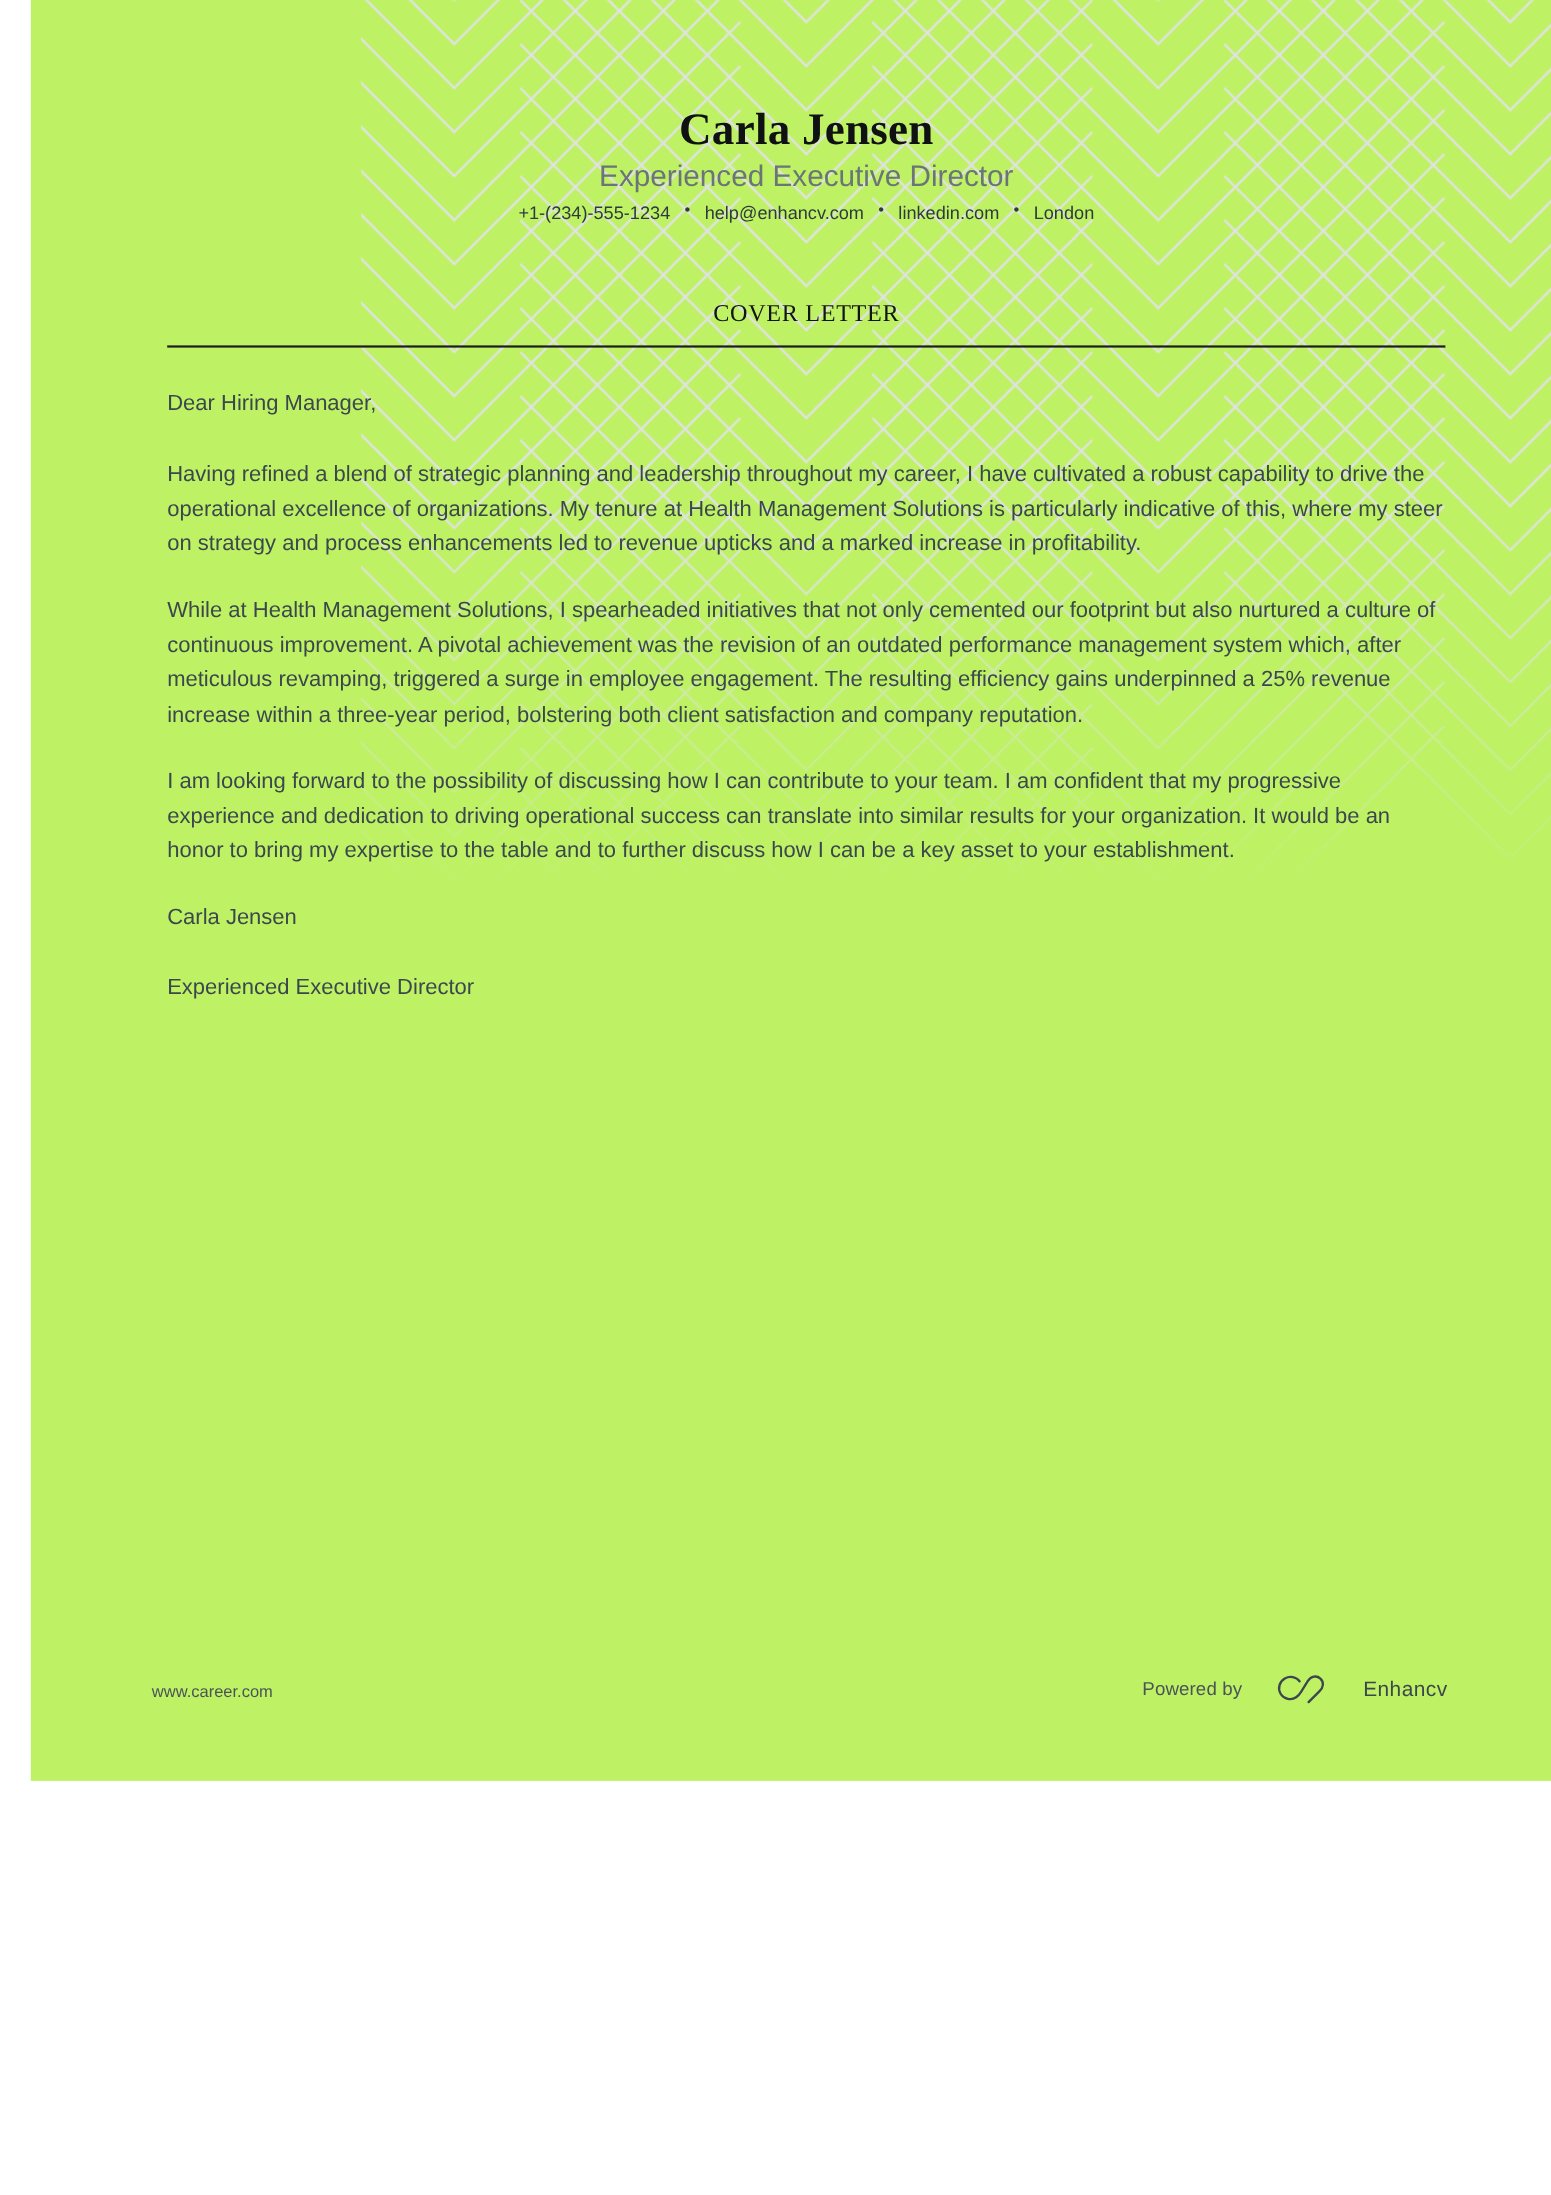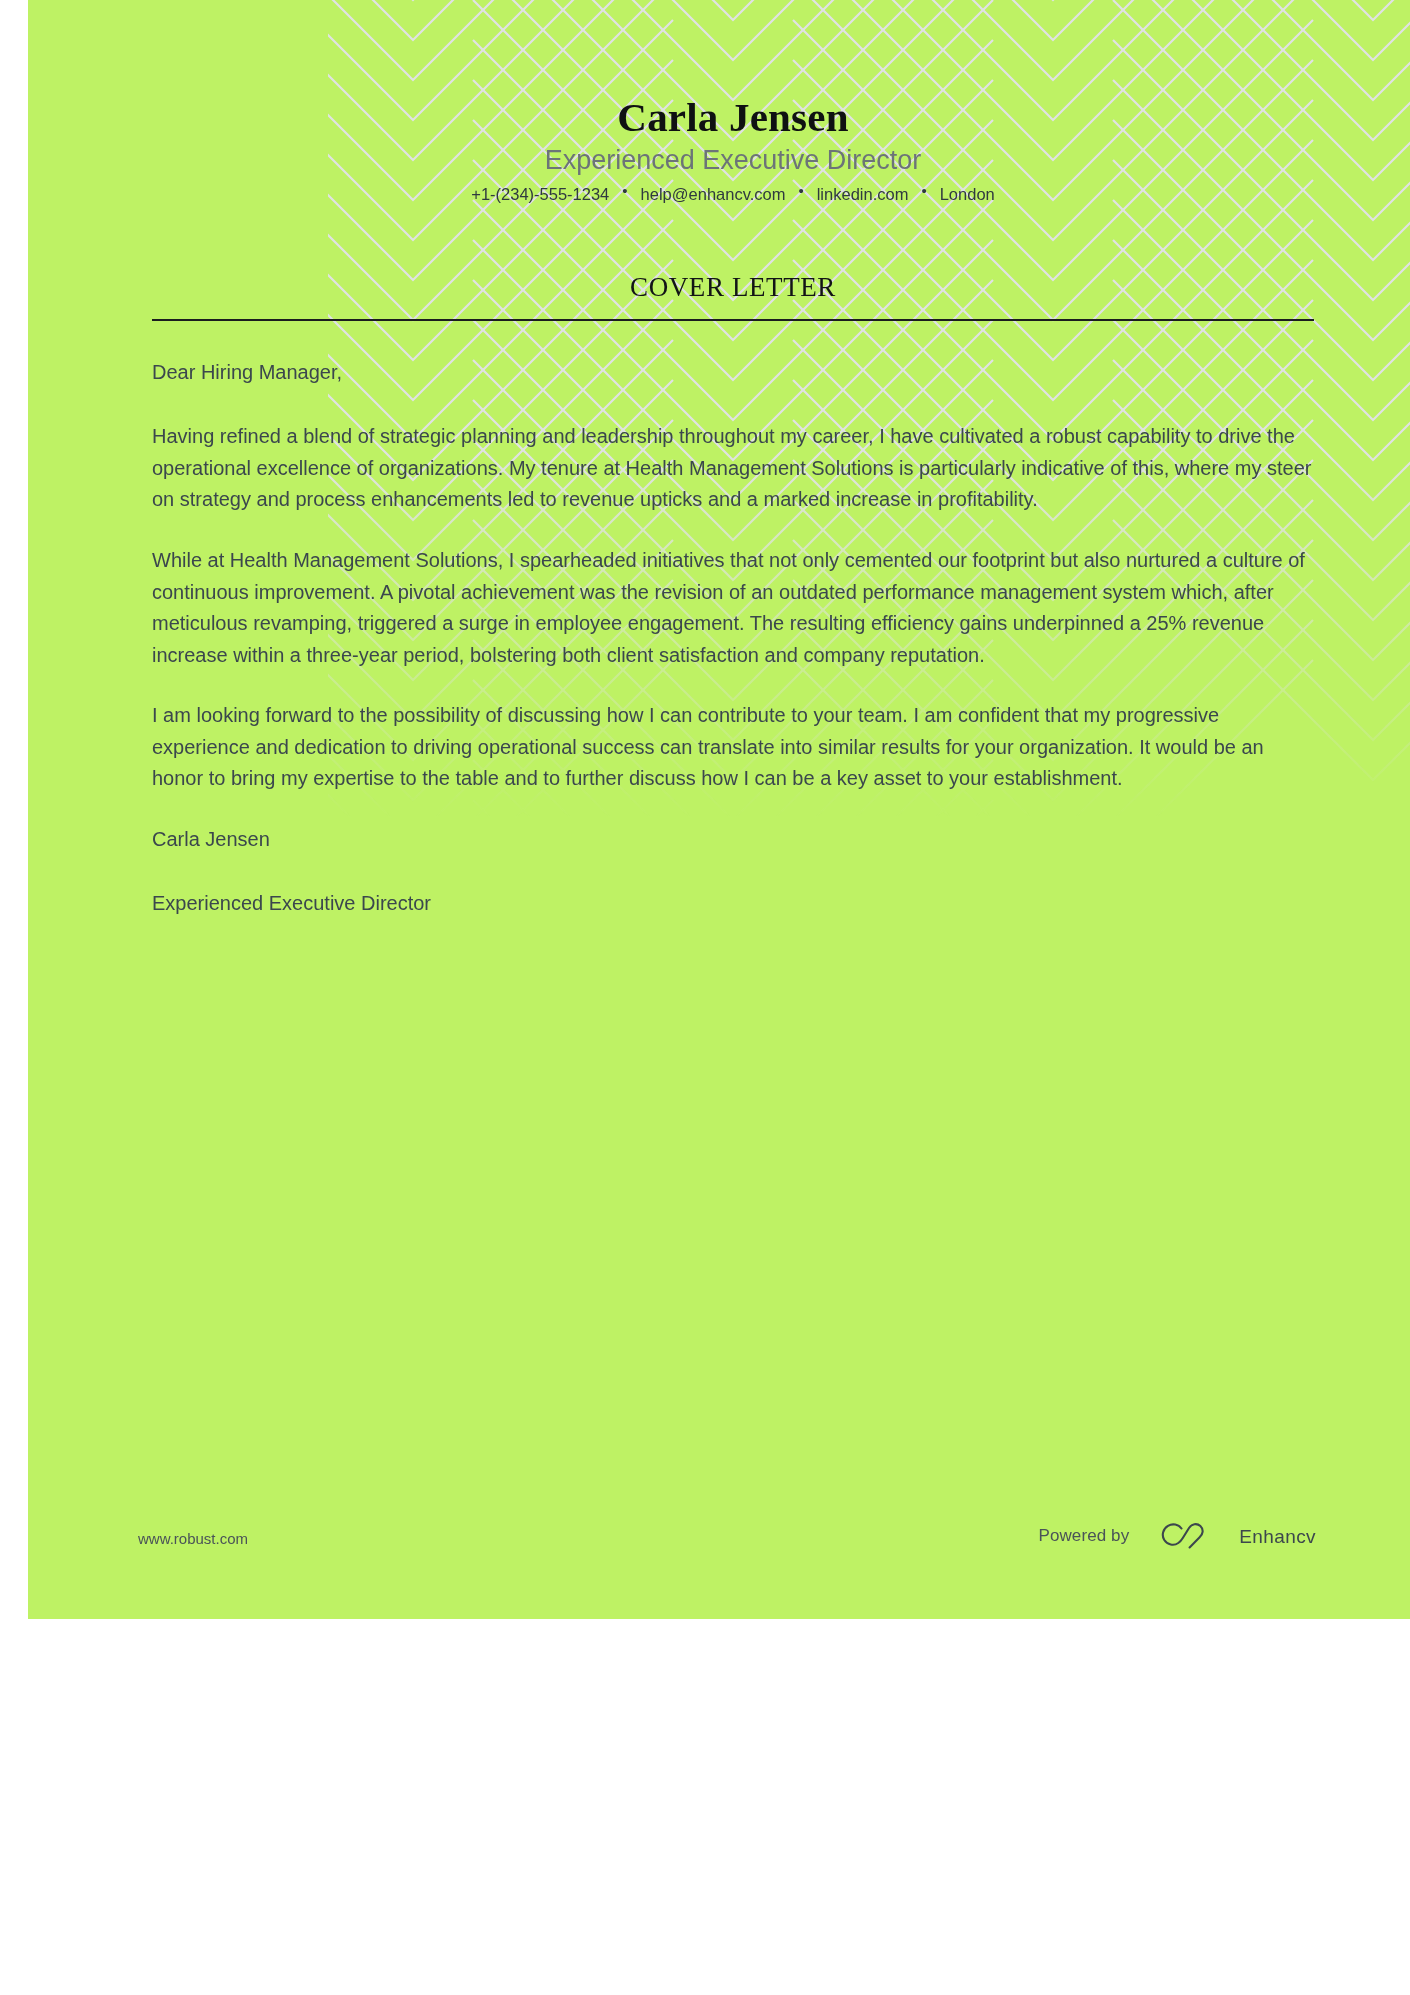--- a/index.html
+++ b/index.html
@@ -76,21 +76,21 @@
 
   
   .section {
     position: relative;
     z-index: 2;
     margin: 0 124px 0 124px;
     padding-top: 66px;
   }
   .section-title {
     font-family: "Liberation Serif", serif;
-    font-size: 27px;
+    font-size: 22px;
     font-weight: 400;
     letter-spacing: 0.6px;
     color: #121416;
     text-align: center;
     margin: 0;
     padding-bottom: 16px;
   }
   .rule {
     height: 2px;
     background: #1b1d1f;
@@ -220,21 +220,21 @@
   <div class="letter-body">
     <p class="paragraph salutation">Dear Hiring Manager,</p>
     <p class="paragraph">Having refined a blend of strategic planning and leadership throughout my career, I have cultivated a robust capability to drive the operational excellence of organizations. My tenure at Health Management Solutions is particularly indicative of this, where my steer on strategy and process enhancements led to revenue upticks and a marked increase in profitability.</p>
     <p class="paragraph">While at Health Management Solutions, I spearheaded initiatives that not only cemented our footprint but also nurtured a culture of continuous improvement. A pivotal achievement was the revision of an outdated performance management system which, after meticulous revamping, triggered a surge in employee engagement. The resulting efficiency gains underpinned a 25% revenue increase within a three-year period, bolstering both client satisfaction and company reputation.</p>
     <p class="paragraph">I am looking forward to the possibility of discussing how I can contribute to your team. I am confident that my progressive experience and dedication to driving operational success can translate into similar results for your organization. It would be an honor to bring my expertise to the table and to further discuss how I can be a key asset to your establishment.</p>
     <p class="paragraph sign-name">Carla Jensen</p>
     <p class="paragraph sign-title">Experienced Executive Director</p>
   </div>
 
   <div class="footer">
-    <div class="footer-url">www.robust.com</div>
+    <div class="footer-url">www.career.com</div>
     <div class="footer-brand">
       <span class="powered-by">Powered by</span>
       <svg class="brand-mark" width="58" height="34" viewBox="0 0 58 34" aria-hidden="true">
         <path d="M26.5 9.5 C23.5 5.2 17.5 4.2 13.0 6.8 C8.0 9.6 6.3 16.2 9.3 21.0 C12.3 25.8 18.8 27.1 23.3 24.0 C25.2 22.7 26.6 20.9 27.8 19.0 L34.0 9.0 C35.2 7.2 37.0 5.6 39.4 5.2 C44.0 4.4 48.0 8.2 47.6 12.8 C47.4 15.2 46.0 17.0 44.4 18.6 L34.6 28.4" fill="none" stroke="#3c474d" stroke-width="2.1" stroke-linecap="round" stroke-linejoin="round"></path>
       </svg>
       <span class="brand-name">Enhancv</span>
     </div>
   </div>
 
 </div>

